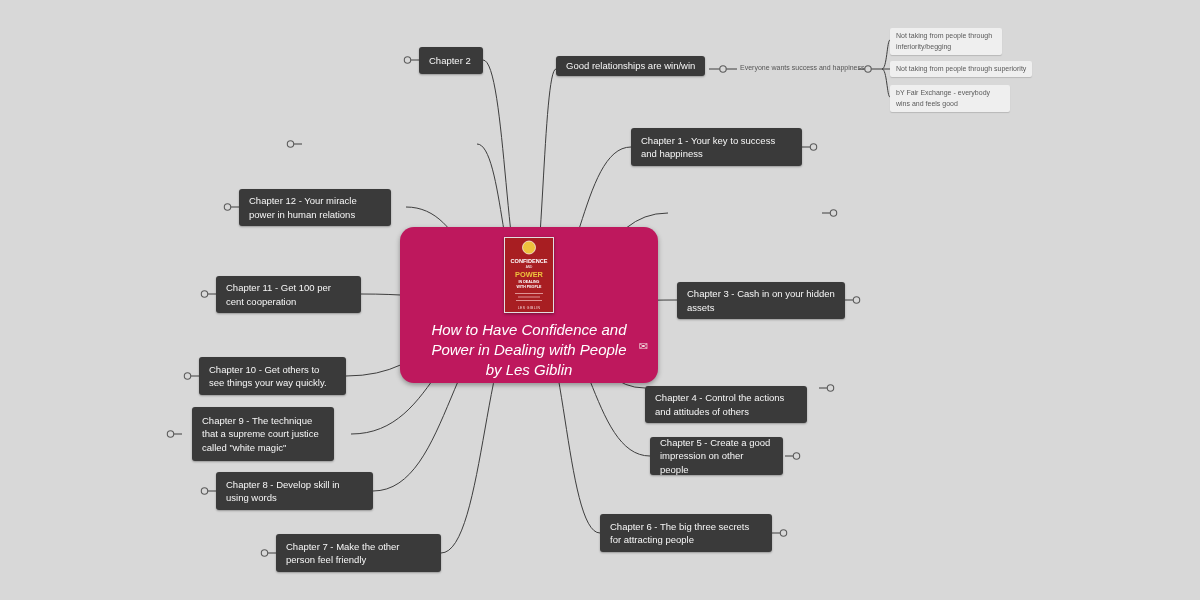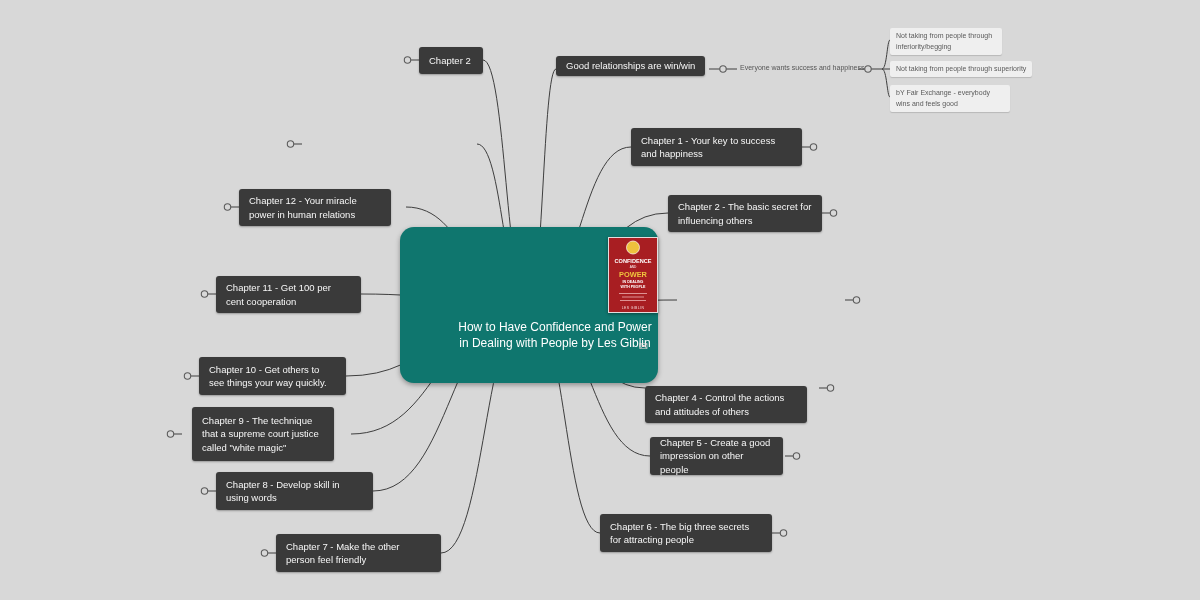--- a/index.html
+++ b/index.html
@@ -12,25 +12,25 @@
   .node{position:absolute;box-sizing:border-box;display:flex;align-items:center;
         border-radius:3px;cursor:default;}
   .node.dark{background:#3a3a3a;color:#f7f7f7;font-size:9.5px;line-height:1.4;
         padding:4px 10px;box-shadow:0 1px 2px rgba(0,0,0,.3);}
   .node.light{background:#efefef;color:#5a5a5a;font-size:7px;line-height:1.5;
         padding:3px 6px;border-radius:2px;box-shadow:0 1px 1px rgba(0,0,0,.15);}
   .node.nowrap{white-space:nowrap;}
   .floating{position:absolute;font-size:7px;color:#555;white-space:nowrap;}
 
   .center-node{position:absolute;left:400px;top:227px;width:258px;height:156px;
-        background:#0f766e;border-radius:14px;box-shadow:0 2px 5px rgba(0,0,0,.35);
-        display:flex;flex-direction:column;align-items:flex-end;cursor:default;}
+        background:#be185d;border-radius:14px;box-shadow:0 2px 5px rgba(0,0,0,.35);
+        display:flex;flex-direction:column;align-items:center;cursor:default;}
   .cover{margin-top:10px;width:50px;height:76px;box-shadow:0 1px 3px rgba(0,0,0,.4);}
-  .center-title{margin-top:7px;width:206px;color:#ffffff;font-size:12px;line-height:1.33;
-        text-align:center;}
+  .center-title{margin-top:7px;width:206px;color:#ffffff;font-size:15px;line-height:1.33;
+        text-align:center;font-style:italic;}
   .media-icon{position:absolute;right:10px;top:114px;font-size:11px;color:#f2dede;line-height:1;}
 
   
   .cv-big{font-family:"Liberation Sans",sans-serif;font-weight:bold;font-size:5.6px;fill:#ffffff;text-anchor:middle;}
   .cv-sm{font-family:"Liberation Sans",sans-serif;font-size:3.2px;fill:#ffffff;text-anchor:middle;}
   .cv-power{font-family:"Liberation Sans",sans-serif;font-weight:bold;font-size:7.4px;fill:#efc33d;text-anchor:middle;}
   .cv-md{font-family:"Liberation Sans",sans-serif;font-weight:bold;font-size:3.6px;fill:#ffffff;text-anchor:middle;}
   .cv-author{font-family:"Liberation Sans",sans-serif;font-size:3.4px;fill:#f5dcdc;text-anchor:middle;letter-spacing:.4px;}
 </style>
 </head>
@@ -116,22 +116,22 @@
   <div class="node dark" style="left:276px;top:534px;width:165px;height:38px">
     <span>Chapter 7 - Make the other person feel friendly</span>
   </div>
 
   <div class="node dark nowrap" style="left:556px;top:56px;height:20px">
     <span>Good relationships are win/win</span>
   </div>
   <div class="node dark" style="left:631px;top:128px;width:171px;height:38px">
     <span>Chapter 1 - Your key to success and happiness</span>
   </div>
-  <div class="node dark" style="left:668px;top:195px;width:154px;height:37px">
-    <span>Chapter 2 - The basic secret for influencing others</span>
+  <div class="node dark" style="left:677px;top:282px;width:168px;height:37px">
+    <span>Chapter 3 - Cash in on your hidden assets</span>
   </div>
   <div class="node dark" style="left:645px;top:386px;width:162px;height:37px">
     <span>Chapter 4 - Control the actions and attitudes of others</span>
   </div>
   <div class="node dark" style="left:650px;top:437px;width:133px;height:38px">
     <span>Chapter 5 - Create a good impression on other people</span>
   </div>
   <div class="node dark" style="left:600px;top:514px;width:172px;height:38px">
     <span>Chapter 6 - The big three secrets for attracting people</span>
   </div>

